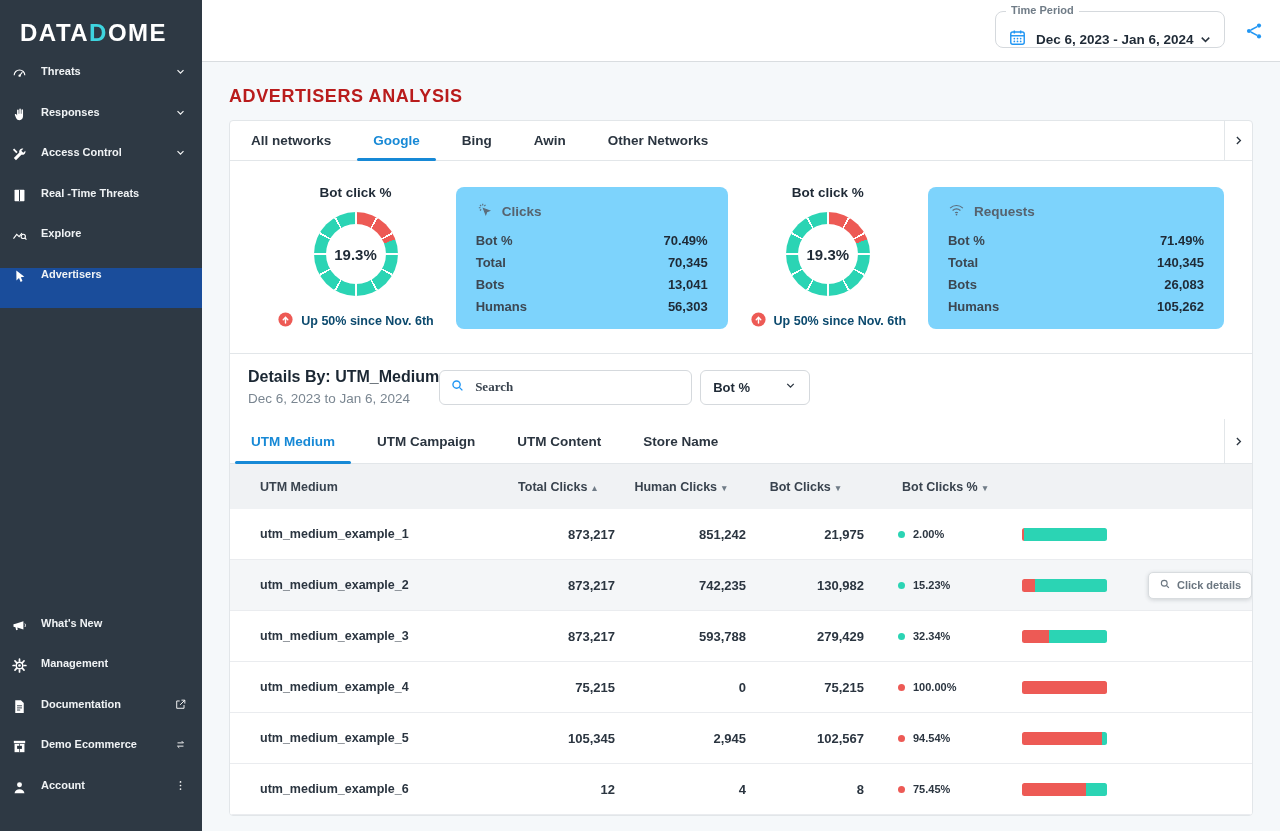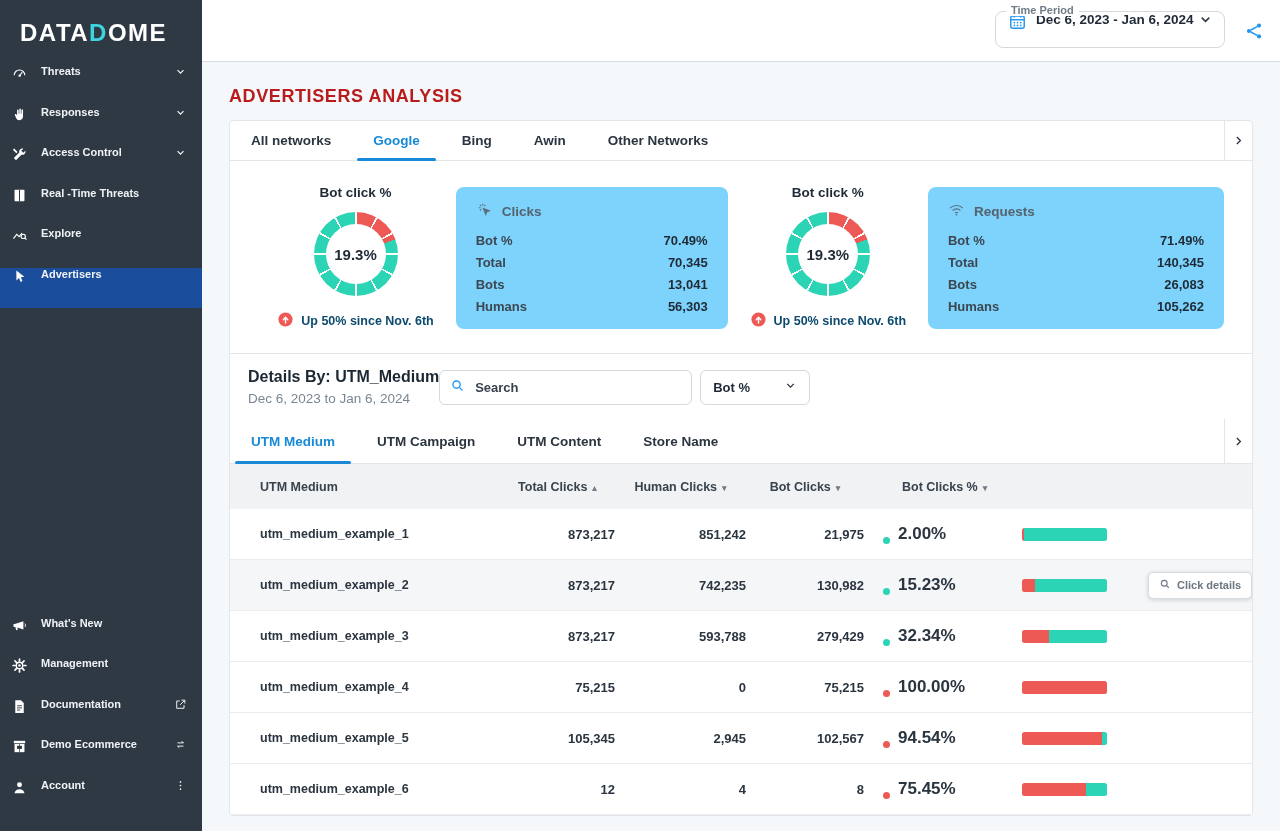--- a/index.html
+++ b/index.html
@@ -15,21 +15,21 @@
   .side-item .ic{width:17px;height:17px;margin-right:13px;display:flex;flex-shrink:0}
   .side-item .ic svg{width:17px;height:17px}
   .side-item.active{background:#1a4d9b}
   .side-item .lbl{flex:1;white-space:nowrap}
   .side-item .chev svg,.side-item .acc svg{width:13px;height:13px;display:block;opacity:.95}
   .bottom-nav{margin-top:auto;padding-bottom:12px}
 
   
   .main{flex:1;display:flex;flex-direction:column;min-width:0}
   .topbar{height:62px;background:#fff;border-bottom:1px solid #d9dde0;position:relative;flex-shrink:0;box-sizing:border-box}
-  .time-period{position:absolute;top:11px;right:55px;width:230px;height:37px;border:1px solid #d5d9dd;border-radius:8px;background:#fff;display:flex;align-items:flex-start;padding:0 11px 0 12px;box-sizing:border-box;cursor:pointer}
+  .time-period{position:absolute;top:11px;right:55px;width:230px;height:37px;border:1px solid #d5d9dd;border-radius:8px;background:#fff;display:flex;align-items:flex-end;padding:0 11px 0 12px;box-sizing:border-box;cursor:pointer}
   .tp-legend{position:absolute;top:-8px;left:10px;background:#fff;padding:0 5px;font-size:11px;color:#707c87;font-weight:600}
   .tp-cal svg{width:19px;height:19px;display:block}
   .tp-value{font-size:13.5px;font-weight:700;color:#1f2a36;margin-left:9px;flex:1}
   .tp-chev svg{width:15px;height:15px;display:block}
   .share-btn{position:absolute;top:21px;right:16px;width:20px;height:20px;cursor:pointer}
   .share-btn svg{width:20px;height:20px}
 
   .content{flex:1;padding:0 27px;overflow:hidden}
   .page-title{margin:24px 0 0;font-size:18px;font-weight:800;letter-spacing:.6px;color:#b91c1c}
   .card{margin-top:13px;background:#fff;border:1px solid #e2e6e9;border-radius:4px;overflow:hidden}
@@ -62,37 +62,37 @@
   .stat-line .sl{color:#3c4752;font-weight:600}
   .stat-line .sv{color:#1f2a36;font-weight:700}
 
   
   .details-header{display:flex;align-items:center;border-top:1px solid #e2e6e9;padding:14px 28px 13px 18px}
   .dh-title{font-size:16px;font-weight:800;color:#1b2733}
   .dh-sub{font-size:13.5px;color:#7a8691;margin-top:5px}
   .dh-controls{display:flex;gap:8px;align-items:center}
   .search-box{width:253px;height:35px;border:1px solid #d5d9dd;border-radius:6px;display:flex;align-items:center;padding:0 10px;box-sizing:border-box;background:#fff}
   .search-box svg{width:15px;height:15px;flex-shrink:0}
-  .search-box input{border:none;outline:none;font-size:13px;margin-left:8px;width:100%;font-family:Liberation Sans, sans-serif;color:#0369a1;font-weight:700;background:transparent}
+  .search-box input{border:none;outline:none;font-size:13px;margin-left:8px;width:100%;font-family:Liberation Serif, serif;color:#0369a1;font-weight:700;background:transparent}
   .search-box input::placeholder{color:#39434e;font-weight:700}
   .sort-select{width:110px;height:35px;border:1px solid #d5d9dd;border-radius:6px;display:flex;align-items:center;justify-content:space-between;padding:0 12px;box-sizing:border-box;font-size:13px;font-weight:700;color:#1f2a36;cursor:pointer;background:#fff}
   .sort-select svg{width:13px;height:13px}
 
   
   .tgrid{display:grid;grid-template-columns:240px 115px 131px 118px 158px 120px 1fr;align-items:center;padding:0 20px 0 30px}
   .table-head{height:45px;background:#f0f2f4;font-size:12.5px;font-weight:700;color:#39434e}
   .th-cell{cursor:pointer;white-space:nowrap}
   .num{text-align:center}
   .pct-col{padding-left:38px;box-sizing:border-box}
   .caret{font-size:9px;color:#707c87;margin-left:5px}
   .trow{height:50px;border-bottom:1px solid #eaecef;font-size:13px;color:#2b3540;background:#fff;cursor:pointer}
   .trow.hovered{background:#f4f6f8}
   .row-name{font-size:12.5px;font-weight:700;white-space:nowrap}
   .cell-num{text-align:right;font-weight:600}
-  .pct-cell{display:flex;align-items:flex-end;gap:8px;padding-left:19px;box-sizing:border-box;font-weight:700;font-size:17px}
+  .pct-cell{display:flex;align-items:center;gap:8px;padding-left:34px;box-sizing:border-box;font-weight:700;font-size:11px}
   .dot{width:7px;height:7px;border-radius:50%;flex-shrink:0}
   .bar{width:85px;height:13px;border-radius:2.5px;overflow:hidden;display:flex}
   .bar-red{height:100%}
   .bar-teal{height:100%;flex:1}
   .details-btn{margin-left:6px;height:27px;display:inline-flex;align-items:center;gap:6px;background:#fff;border:1px solid #d8dcdf;border-radius:5px;padding:0 10px;font-size:11px;color:#6b7680;font-weight:600;box-shadow:0 1px 4px rgba(31,42,54,.18);cursor:pointer;white-space:nowrap}
   .details-btn svg{width:12px;height:12px}
 </style>
 </head>
 <body>
 

